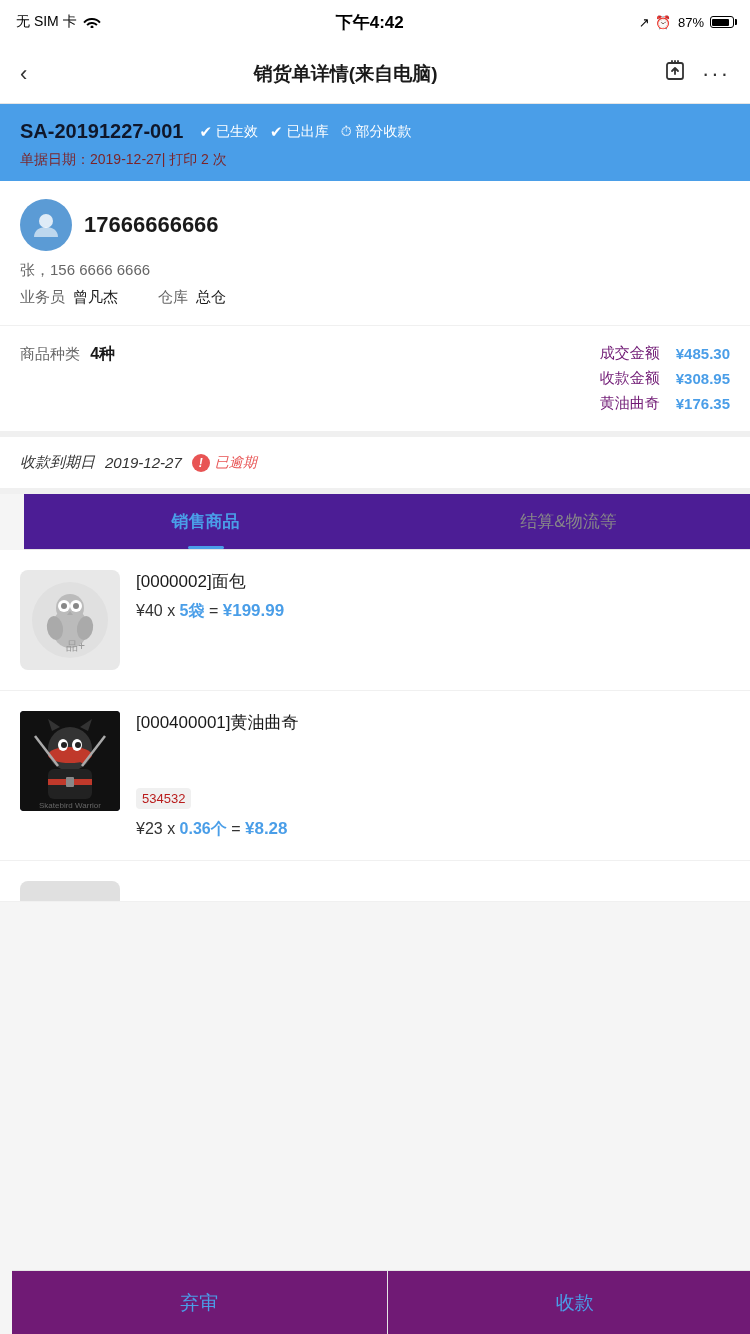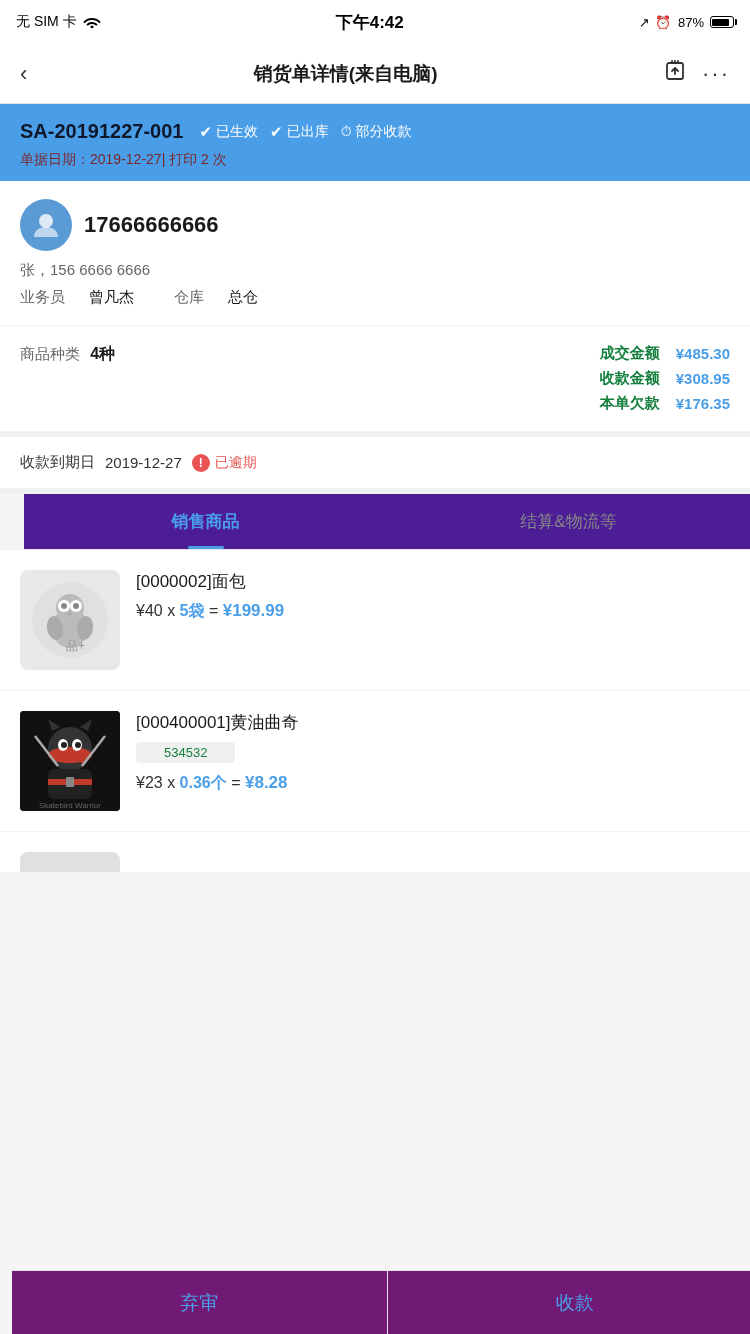--- a/index.html
+++ b/index.html
@@ -105,48 +105,48 @@
     }
     .customer-name {
       font-size: 22px; font-weight: 600; color: #1a1a1a;
     }
     .customer-info {
       font-size: 15px; color: #666; margin-bottom: 8px; margin-left: 0;
     }
     .customer-meta {
       display: flex; gap: 40px; font-size: 15px; color: #333;
     }
-    .meta-item { display: flex; gap: 24px; }
+    .meta-item { display: flex; gap: 8px; }
     .meta-label { color: #666; }
     .meta-value { color: #1a1a1a; font-weight: 500; }
 
     
     .stats-section {
       background: #fff;
       padding: 18px 20px;
       border-bottom: 6px solid #f0f0f0;
       display: flex;
       justify-content: space-between;
       align-items: flex-start;
     }
     .stats-left { font-size: 15px; color: #333; }
     .stats-label { color: #666; margin-right: 6px; }
     .stats-count { font-weight: 600; color: #1a1a1a; font-size: 16px; }
     .stats-right { display: flex; flex-direction: column; gap: 6px; align-items: flex-end; }
     .stat-row { display: flex; gap: 16px; align-items: center; font-size: 15px; }
-    .stat-name { color: #15803d; font-weight: bold; }
+    .stat-name { color: #701a75; }
     .stat-val { color: #4A9EE8; font-weight: 600; }
 
     
     .due-section {
       background: #fff;
       padding: 16px 20px;
       border-bottom: 6px solid #f0f0f0;
       display: flex; align-items: center; gap: 10px;
-      font-size: 15px; color: #333;
+      font-size: 15px; color: #333; font-style: italic;
     }
     .overdue-badge {
       display: flex; align-items: center; gap: 5px;
       color: #E85454; font-size: 14px; font-weight: 500;
     }
     .overdue-dot {
       width: 18px; height: 18px; border-radius: 50%;
       background: #E85454; color: #fff;
       display: flex; align-items: center; justify-content: center;
       font-size: 12px; font-weight: 700;
@@ -187,22 +187,22 @@
     .thumb-placeholder {
       width: 100%; height: 100%;
       display: flex; align-items: center; justify-content: center;
     }
     .product-info { flex: 1; }
     .product-name {
       font-size: 17px; color: #1a1a1a; font-weight: 500; margin-bottom: 8px;
     }
     .product-sku {
       display: inline-block;
-      background: #f0f0f0; color: #15803d;
-      font-size: 13px; padding: 3px 28px; border-radius: 4px; margin-bottom: 10px;
+      background: #f0f0f0; color: #b91c1c;
+      font-size: 13px; padding: 3px 6px; border-radius: 4px; margin-bottom: 10px; margin-top: 46px;
     }
     .product-price {
       font-size: 16px; color: #333;
     }
     .price-highlight { color: #4A9EE8; font-weight: 600; }
     .price-total { color: #4A9EE8; font-weight: 700; font-size: 17px; }
 
     
     .bottom-bar {
       position: fixed; bottom: 0; left: 12px; width: 750px;
@@ -318,21 +318,21 @@
   <div class="stats-right">
     <div class="stat-row">
       <span class="stat-name">成交金额</span>
       <span class="stat-val">¥485.30</span>
     </div>
     <div class="stat-row">
       <span class="stat-name">收款金额</span>
       <span class="stat-val">¥308.95</span>
     </div>
     <div class="stat-row">
-      <span class="stat-name">本单欠款</span>
+      <span class="stat-name">黄油曲奇</span>
       <span class="stat-val">¥176.35</span>
     </div>
   </div>
 </div>
 
 <div class="due-section">
   <span>收款到期日</span>
   <span>2019-12-27</span>
   <span class="overdue-badge">
     <span class="overdue-dot">!</span>

